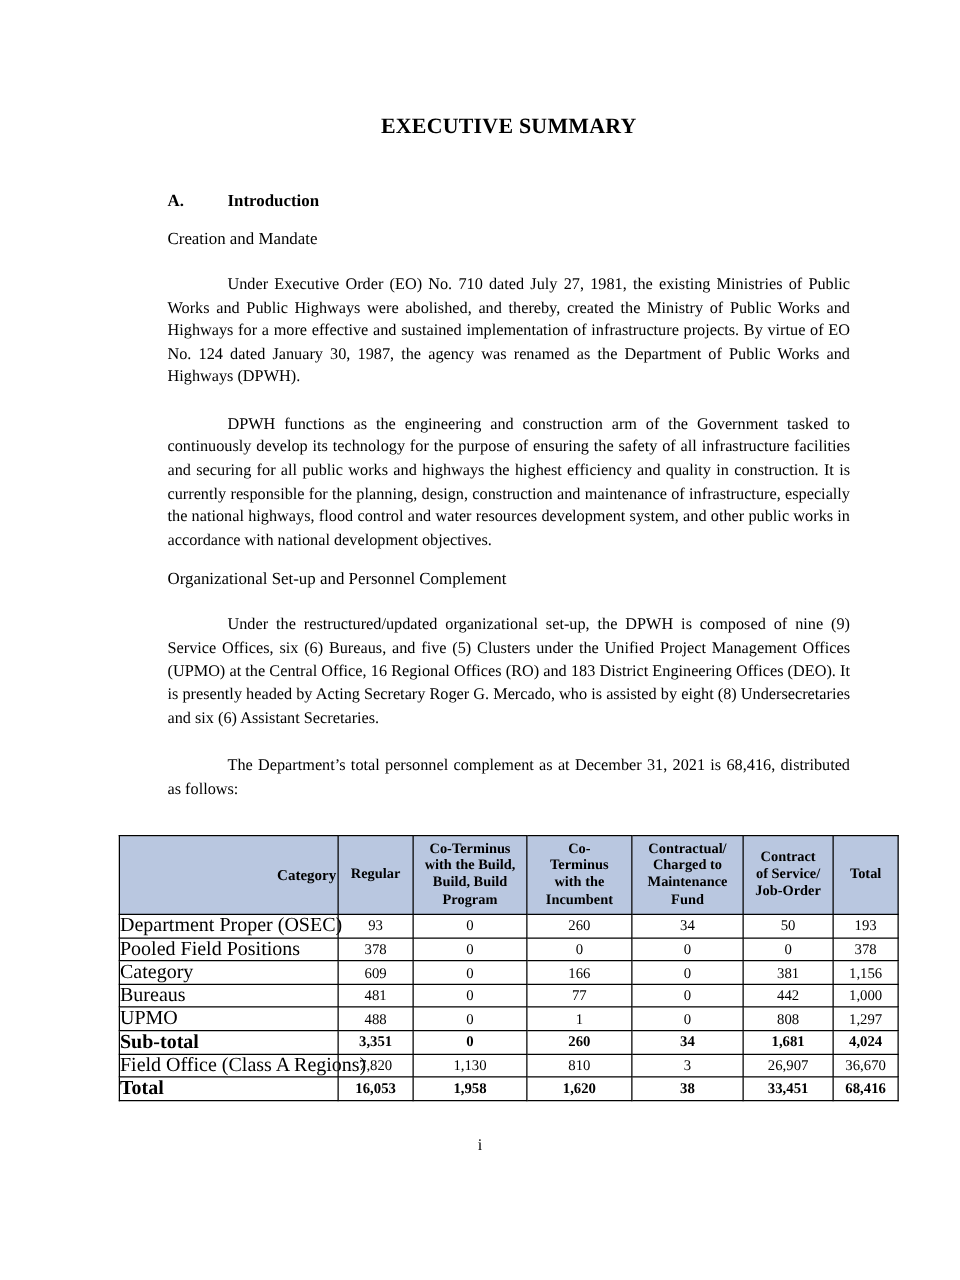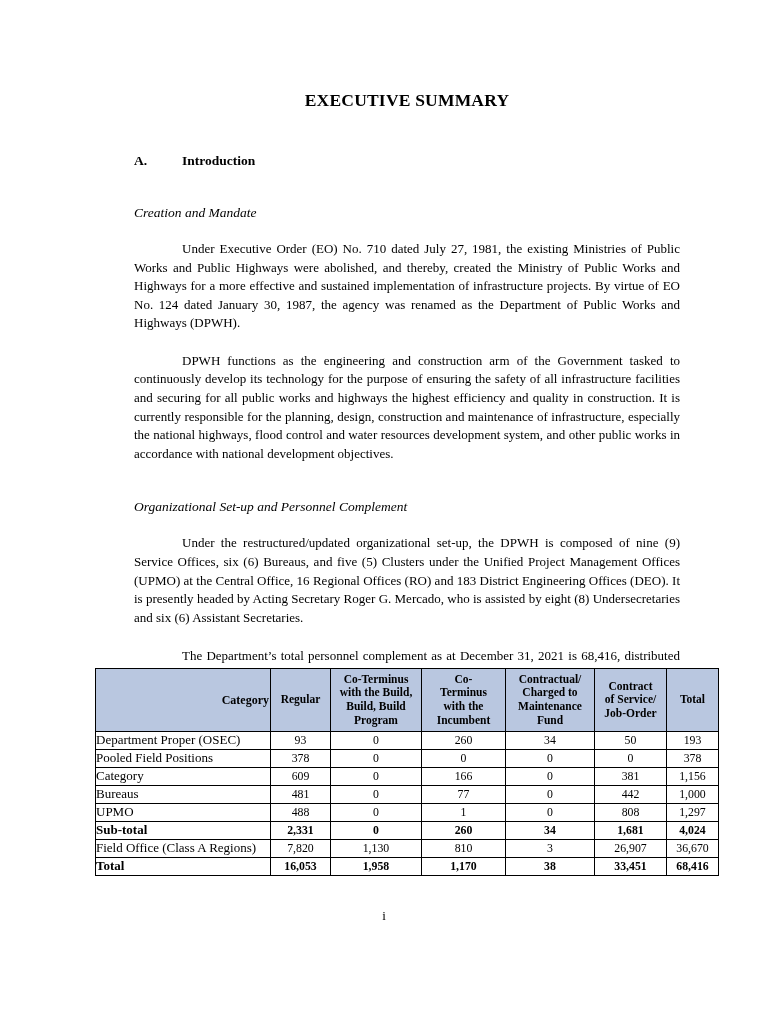--- a/index.html
+++ b/index.html
@@ -48,23 +48,22 @@
     font-weight: bold;
     display: flex;
   }
   .section-letter {
     width: 48px;
     flex: 0 0 48px;
   }
 
   
   .subheading {
-    margin-top: 36px;
+    margin-top: 14px;
     font-size: 13.5px;
-    font-style: italic;
   }
 
   
   .para {
     margin-top: 19px;
     font-size: 13px;
     line-height: 1.43;
     text-align: justify;
     text-indent: 48px;
     hyphens: none;
@@ -106,21 +105,21 @@
     font-size: 12px;
     text-align: right;
   }
   table.personnel tbody td {
     height: 17px;
     line-height: 1.1;
   }
   td.cat {
     text-align: left;
     padding-left: 4px;
-    font-size: 13px;
+    font-size: 16px;
     white-space: nowrap;
   }
   td.num {
     text-align: center;
     font-size: 11.8px;
   }
   tr.emphasis td {
     font-weight: bold;
     border-top: 1.6px solid #000;
   }
@@ -240,41 +239,41 @@
             <td class="cat">UPMO</td>
             <td class="num">488</td>
             <td class="num">0</td>
             <td class="num">1</td>
             <td class="num">0</td>
             <td class="num">808</td>
             <td class="num">1,297</td>
           </tr>
           <tr class="emphasis">
             <td class="cat">Sub-total</td>
-            <td class="num">2,331</td>
+            <td class="num">3,351</td>
             <td class="num">0</td>
             <td class="num">260</td>
             <td class="num">34</td>
             <td class="num">1,681</td>
             <td class="num">4,024</td>
           </tr>
           <tr>
             <td class="cat">Field Office (Class A Regions)</td>
             <td class="num">7,820</td>
             <td class="num">1,130</td>
             <td class="num">810</td>
             <td class="num">3</td>
             <td class="num">26,907</td>
             <td class="num">36,670</td>
           </tr>
           <tr class="grand-total">
             <td class="cat">Total</td>
             <td class="num">16,053</td>
             <td class="num">1,958</td>
-            <td class="num">1,170</td>
+            <td class="num">1,620</td>
             <td class="num">38</td>
             <td class="num">33,451</td>
             <td class="num">68,416</td>
           </tr>
         </tbody>
     </table>
   </div>
 
   <div class="page-number">i</div>
 

